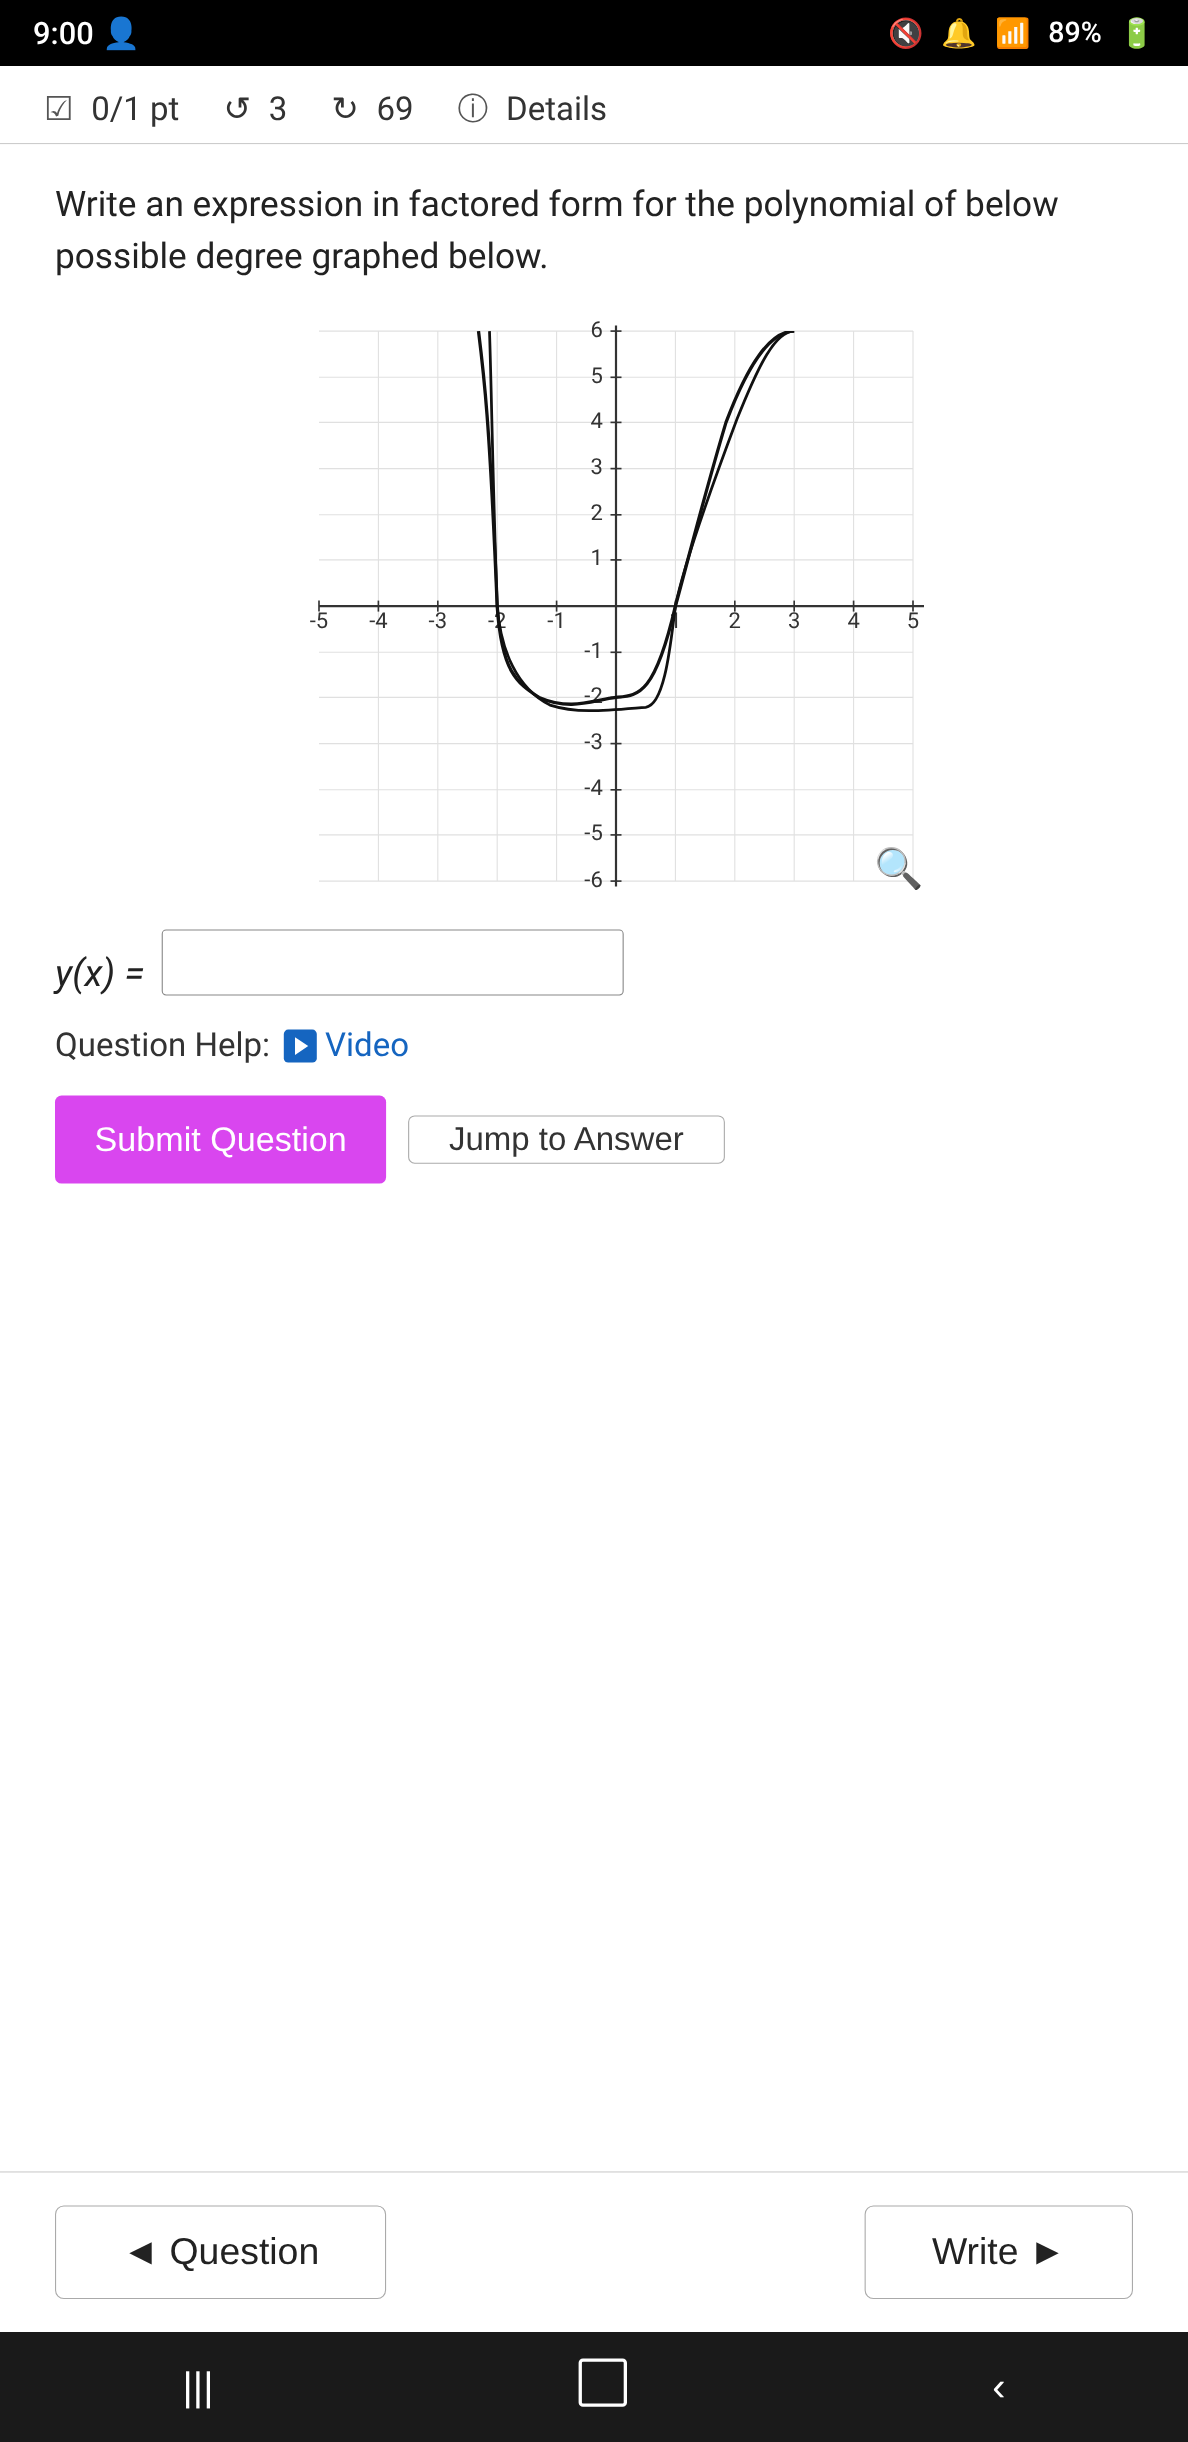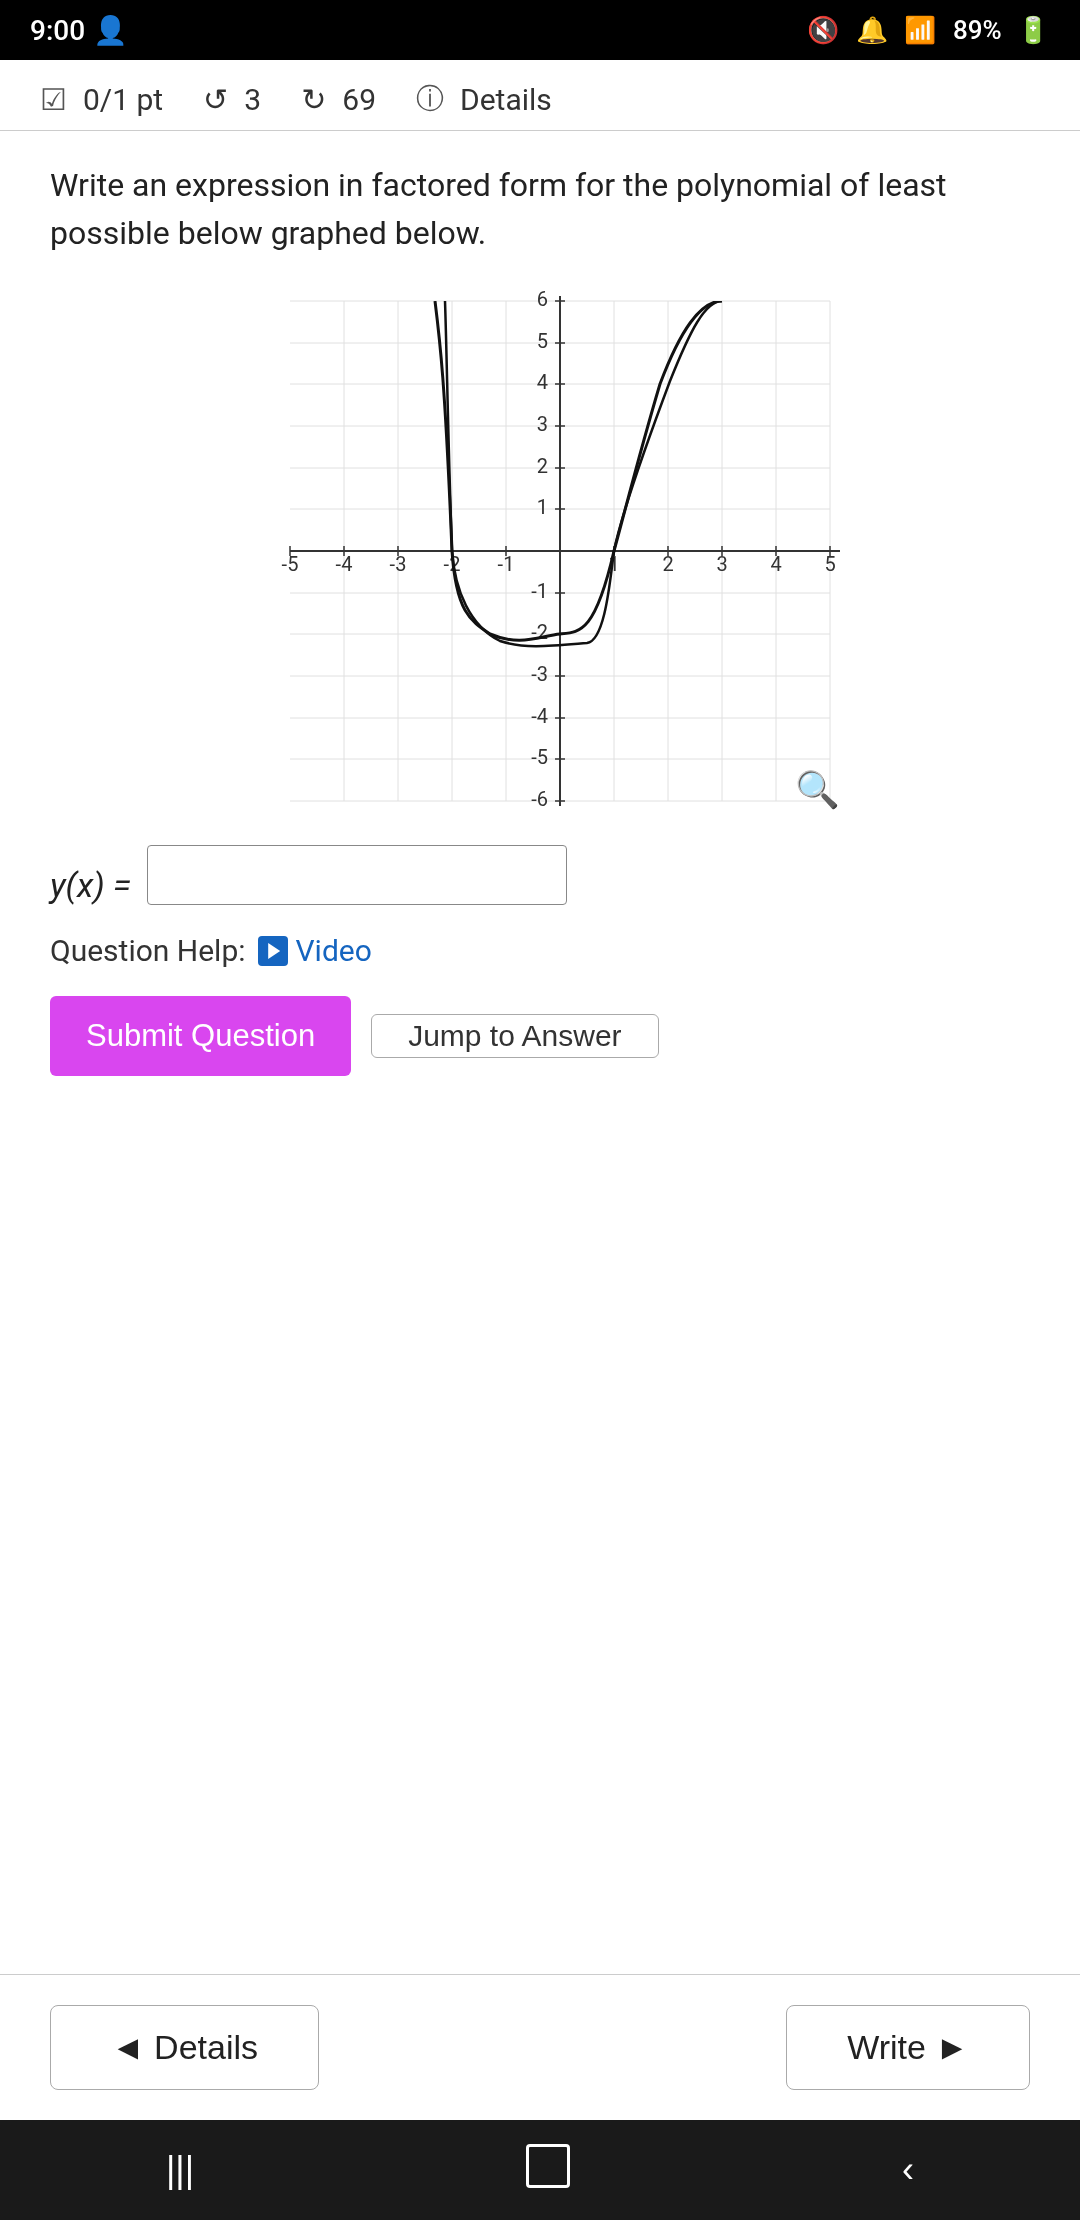--- a/index.html
+++ b/index.html
@@ -232,21 +232,21 @@
   <span class="top-bar-divider"></span>
   <span>↻</span>
   <span>69</span>
   <span class="top-bar-divider"></span>
   <span style="color:#555; font-size:28px; cursor:pointer;">ⓘ</span>
   <span style="color:#333; cursor:pointer;">Details</span>
 </div>
 
 <div class="main-content">
 
-  <p class="question-text">Write an expression in factored form for the polynomial of least possible below graphed below.</p>
+  <p class="question-text">Write an expression in factored form for the polynomial of below possible degree graphed below.</p>
 
   <div class="graph-container">
     <svg class="graph-svg" width="620" height="540" viewBox="0 0 620 540">
 
       <rect width="620" height="540" fill="white"></rect>
 
       <defs>
         <clipPath id="graphClip">
           <rect x="60" y="20" width="540" height="500"></rect>
         </clipPath>
@@ -374,21 +374,21 @@
       <span>Jump to Answer</span>
     </button>
   </div>
 
 </div>
 
 <div class="spacer"></div>
 
 <div class="bottom-nav">
   <button class="btn-prev">
-    <span>◄ Details</span>
+    <span>◄ Question</span>
   </button>
   <button class="btn-next">
     <span>Write ►</span>
   </button>
 </div>
 
 <div class="android-nav">
   <button class="android-nav-btn">
     <span>|||</span>
   </button>

